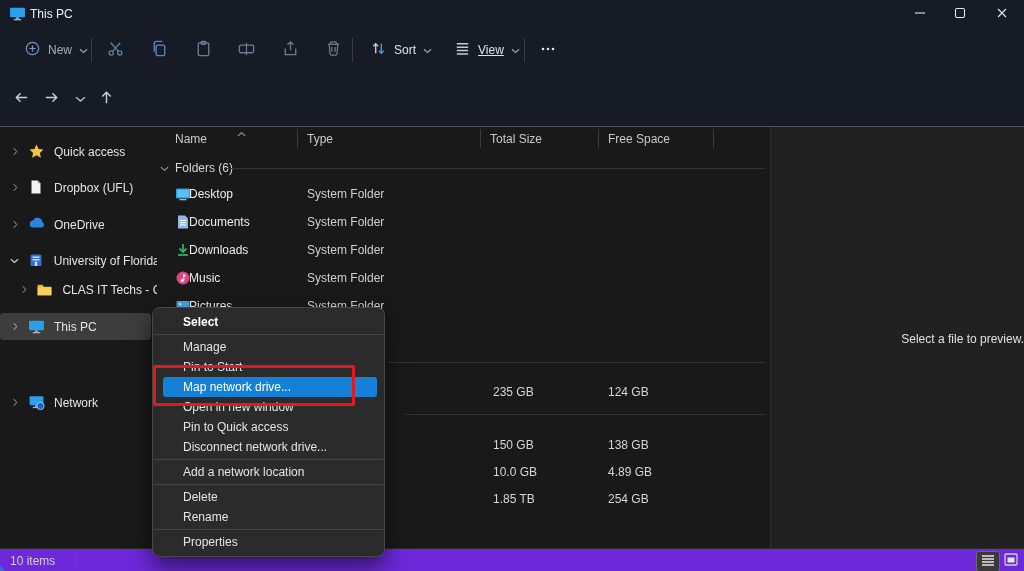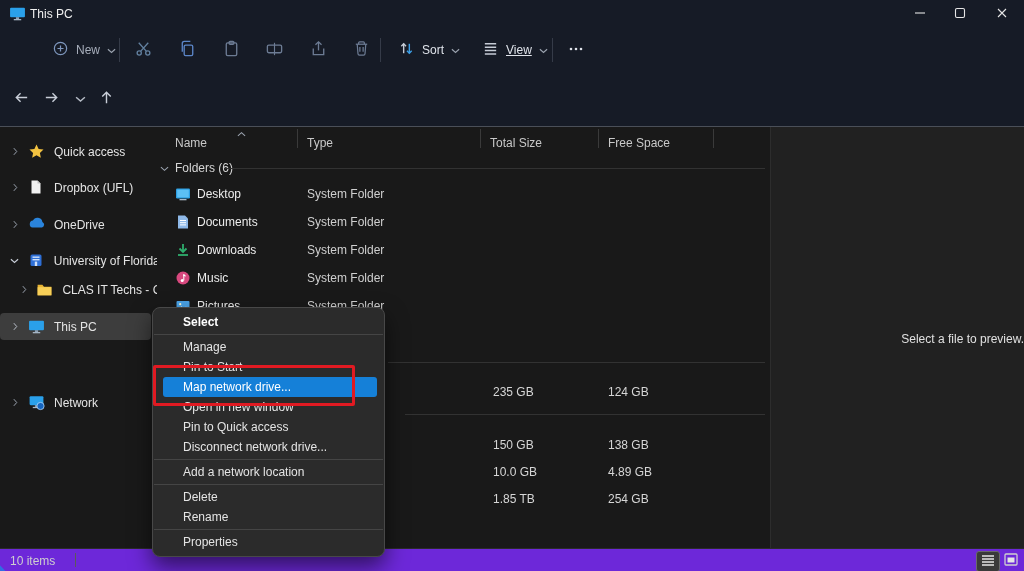--- a/index.html
+++ b/index.html
@@ -7,21 +7,21 @@
     background:#191919;font-family:"Liberation Sans",sans-serif;font-size:12px;color:#e6e6e6;}
 
   
   .chrome{position:absolute;left:0;top:0;width:1024px;height:126px;background:#161b26;border-bottom:1px solid #4a4f58;}
   .titlebar{position:absolute;left:0;top:0;width:1024px;height:28px;}
   .tb-icon{position:absolute;left:9px;top:5px;width:17px;height:17px;}
   .tb-title{position:absolute;left:30px;top:7px;color:#f0f0f0;}
   .win-btn{position:absolute;top:0;width:40px;height:29px;display:flex;align-items:center;justify-content:center;background:transparent;border:0;cursor:default;}
   .win-min{left:900px}.win-max{left:940px}.win-close{left:982px}
 
-  .toolbar{position:absolute;left:0;top:28px;width:904px;height:44px;margin-left:28px;}
+  .toolbar{position:absolute;left:0;top:28px;width:904px;height:44px;}
   .tool-sep{position:absolute;top:10px;width:1px;height:24px;background:#353b48;}
   .tool-btn{position:absolute;top:6px;height:32px;display:flex;align-items:center;gap:7px;padding:0 8px;border-radius:4px;color:#a7aebb;}
   .icon-btn{position:absolute;top:6px;width:36px;height:32px;display:flex;align-items:center;justify-content:center;border-radius:4px;}
 
   .addressrow{position:absolute;left:0;top:72px;width:1024px;height:54px;}
   .nav-btn{position:absolute;top:12px;width:30px;height:30px;display:flex;align-items:center;justify-content:center;border-radius:4px;}
   .address-box{position:absolute;left:127px;top:84px;width:562px;height:30px;background:#1b2029;border:1px solid #3c4250;border-radius:4px;display:flex;align-items:center;}
   .addr-path{display:flex;align-items:center;gap:7px;padding-left:11px;color:#ececec;}
   .addr-right{position:absolute;right:4px;display:flex;align-items:center;gap:10px;padding-right:6px;}
   .search-box{position:absolute;left:702px;top:84px;width:310px;height:30px;background:#1b2029;border:1px solid #3c4250;border-radius:4px;display:flex;align-items:center;gap:9px;padding-left:14px;box-sizing:border-box;}
@@ -32,28 +32,28 @@
   .sidebar{position:absolute;left:0;top:127px;width:157px;height:421px;background:#191919;overflow:hidden;}
   .side-row{position:absolute;left:0;width:157px;height:27px;display:flex;align-items:center;border-radius:4px;}
   .side-row.sel{background:#3d3d3d;width:151px;}
   .side-chev{width:10px;display:flex;justify-content:center;margin-left:10px;}
   .side-ico{width:17px;height:17px;margin-left:8px;flex:0 0 auto;}
   .side-lab{margin-left:9px;white-space:nowrap;overflow:hidden;color:#e4e4e4;}
   .indent1 .side-chev{margin-left:20px;}
 
   
   .filelist{position:absolute;left:157px;top:127px;width:613px;height:421px;background:#191919;overflow:hidden;}
-  .colhead{position:absolute;top:0;height:23px;display:flex;align-items:flex-end;color:#c9c9c9;}
+  .colhead{position:absolute;top:0;height:23px;display:flex;align-items:center;color:#c9c9c9;}
   .col-div{position:absolute;top:2px;width:1px;height:19px;background:#3a3a3a;}
   .sort-ind{position:absolute;left:62px;top:-1px;}
   .group-head{position:absolute;left:3px;top:30px;height:22px;display:flex;align-items:center;gap:6px;color:#d6d6d6;}
   .group-line{position:absolute;height:1px;background:#323232;}
   .file-row{position:absolute;left:0;width:608px;height:28px;}
   .file-ico{position:absolute;left:18px;top:6px;width:16px;height:16px;}
-  .file-name{position:absolute;left:40px;top:7px;color:#ececec;}
+  .file-name{position:absolute;left:32px;top:7px;color:#ececec;}
   .file-type{position:absolute;left:150px;top:7px;color:#cfcfcf;}
   .size-cell{position:absolute;top:7px;text-align:left;color:#d6d6d6;}
   .size-total{left:336px;width:100px;}
   .size-free{left:451px;width:100px;}
 
   
   .preview{position:absolute;left:770px;top:127px;width:254px;height:421px;background:#212121;border-left:1px solid #2d2d2d;box-sizing:border-box;}
   .preview-msg{position:absolute;left:0;top:205px;width:100%;text-align:right;color:#e0e0e0;}
 
   

